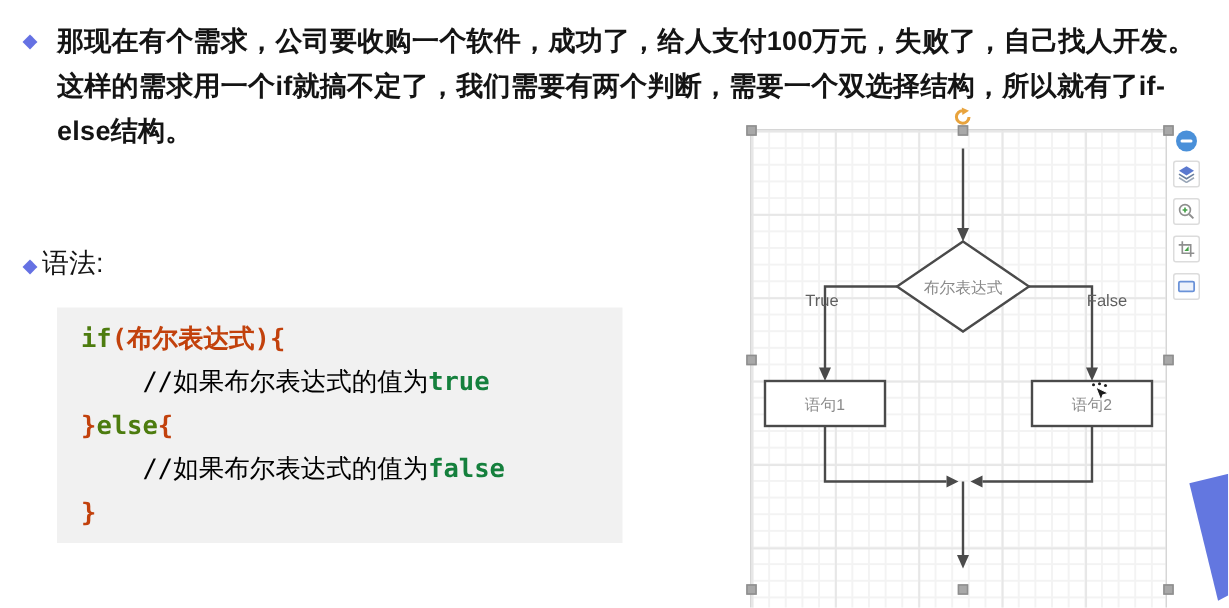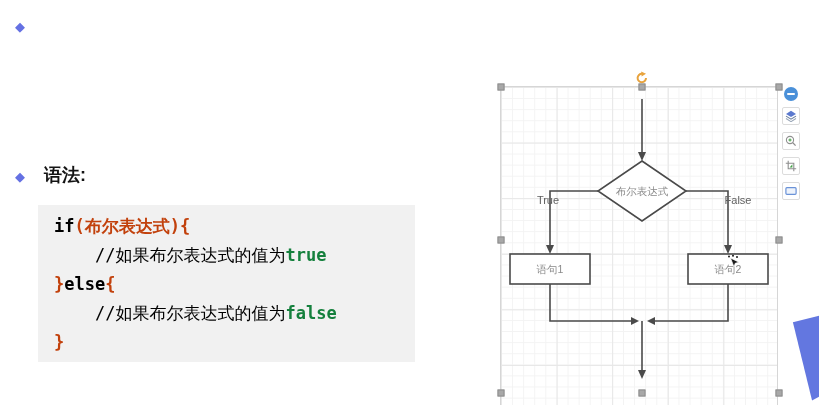--- a/index.html
+++ b/index.html
@@ -9,28 +9,28 @@
   .page { position:absolute; inset:0; background:#fff; }
 
   
   .bullet { position:absolute; font-size:13px; color:#6571e3; }
   .bullet-1 { left:15px; top:19px; }
   .intro-text { position:absolute; left:38px; top:12px; width:775px;
     font-size:18px; font-weight:bold; color:#141414; line-height:30px; letter-spacing:0.2px; }
 
   
   .bullet-2 { left:15px; top:169px; }
-  .syntax-label { position:absolute; left:44px; top:163px; font-size:18px; font-weight:bold; color:#141414; }
+  .syntax-label { position:absolute; left:28px; top:163px; font-size:18px; font-weight:normal; color:#141414; }
 
   
   .code-block { position:absolute; left:38px; top:205px; width:377px; height:157px;
     background:#f1f1f1; font-family:"DejaVu Sans Mono","Liberation Mono",monospace;
     font-size:17px; line-height:29px; padding:7px 0 0 16px; white-space:pre; color:#2b2b2b; }
   .code-line { height:29px; }
-  .kw  { color:#000000; font-weight:bold;margin-top:37px; }
+  .kw  { color:#4d7c0f; font-weight:bold;margin-top:37px; }
   .pl  { color:#c2410c; font-weight:bold; }
   .cm  { color:#000000; }
   .cmb { color:#15803d; font-weight:bold; }
 
   
   .canvas { position:absolute; left:500px; top:86px; width:278px; height:360px;
     background-color:#fff; border:1px solid #d6d6d6;
     background-image:
       linear-gradient(to right, #e7e7e7 1px, transparent 1px),
       linear-gradient(to bottom, #e7e7e7 1px, transparent 1px),
@@ -52,20 +52,25 @@
   
   .corner-shape { position:absolute; left:790px; top:314px; width:29px; height:91px;
     clip-path:polygon(10% 9%, 100% 2%, 100% 91%, 76% 95%); }
 </style>
 </head>
 <body>
 
 <div class="page">
 
   <span class="bullet bullet-1">◆</span>
+  <div class="intro-text">
+    <div>那现在有个需求，公司要收购一个软件，成功了，给人支付100万元，失败了，自己找人开发。</div>
+    <div>这样的需求用一个if就搞不定了，我们需要有两个判断，需要一个双选择结构，所以就有了if-</div>
+    <div>else结构。</div>
+  </div>
 
   <span class="bullet bullet-2">◆</span>
   <div class="syntax-label">语法:</div>
 
   <div class="code-block"><div class="code-line"><span class="kw">if</span><span class="pl">(布尔表达式){</span></div><div class="code-line"><span class="pl">    </span><span class="cm">//如果布尔表达式的值为</span><span class="cmb">true</span></div><div class="code-line"><span class="pl">}</span><span class="kw">else</span><span class="pl">{</span></div><div class="code-line"><span class="pl">    </span><span class="cm">//如果布尔表达式的值为</span><span class="cmb">false</span></div><div class="code-line"><span class="pl">}</span></div></div>
 
   <div class="canvas">
 
     <svg class="rotate-handle" viewBox="0 0 14 14">
       <path d="M11 7 A4.2 4.2 0 1 1 7 2.8" fill="none" stroke="#e8a33d" stroke-width="2"></path>

